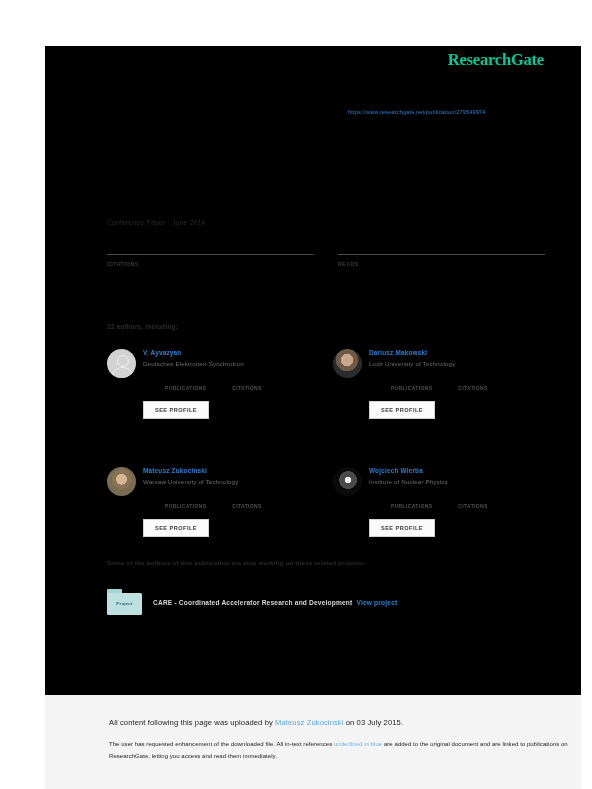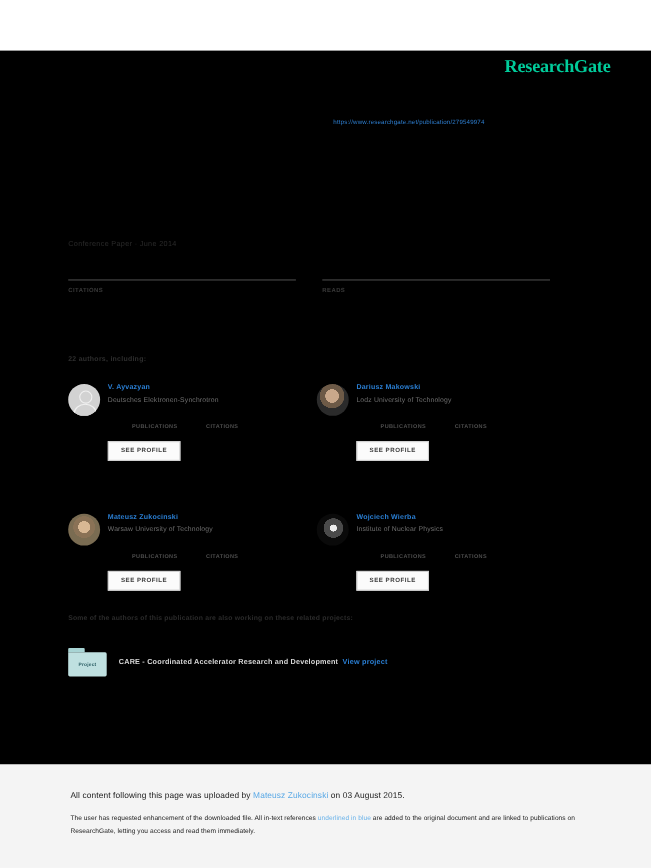--- a/index.html
+++ b/index.html
@@ -6,24 +6,25 @@
   html, body {
     width: 592px;
     height: 789px;
     background: #ffffff;
     font-family: "Liberation Sans", sans-serif;
     -webkit-font-smoothing: antialiased;
   }
 
   .page {
     position: relative;
-    width: 592px;
+    width: 536px;
     height: 789px;
     background: #ffffff;
     overflow: hidden;
+    margin-left: 45px;
   }
 
   
   .top-band {
     position: absolute;
     top: 0; left: 0;
     width: 592px;
     height: 46px;
     background: #ffffff;
   }
@@ -416,17 +417,17 @@
       <div class="tab"></div>
       <div class="body">
         <span>Project</span>
       </div>
     </div>
     <div class="project-title">CARE - Coordinated Accelerator Research and Development</div>
     <div class="view-project">View project</div>
   </div>
 
   <div class="footer">
-    <div class="footer-line1"><span>All content following this page was uploaded by </span><span class="uploader">Mateusz Zukocinski</span><span> on 03 August 2015.</span></div>
+    <div class="footer-line1"><span>All content following this page was uploaded by </span><span class="uploader">Mateusz Zukocinski</span><span> on 03 July 2015.</span></div>
     <div class="footer-note"><span>The user has requested enhancement of the downloaded file. All in-text references </span><span class="blue">underlined in blue</span><span> are added to the original document and are linked to publications on ResearchGate, letting you access and read them immediately.</span></div>
   </div>
 
 </div>
 
 </body></html>

